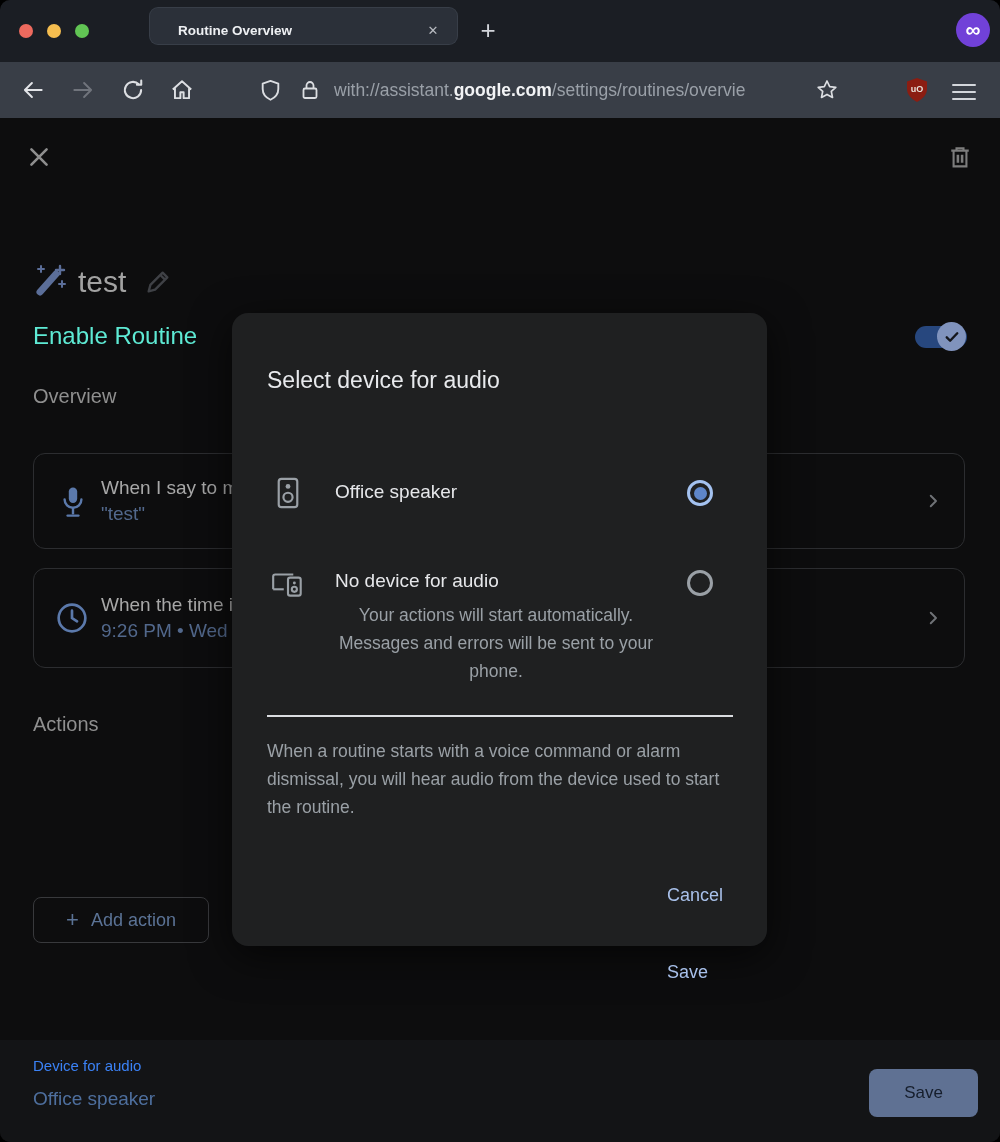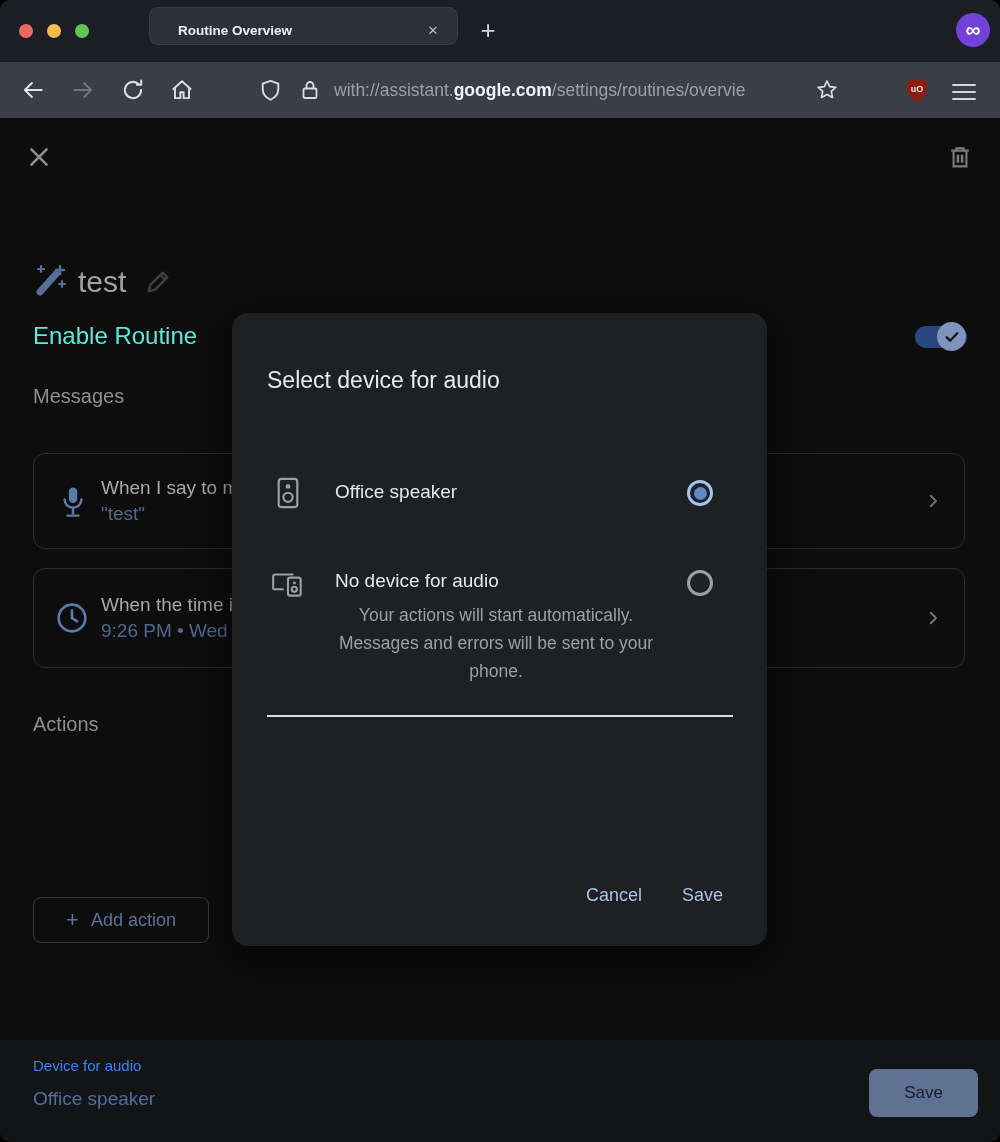--- a/index.html
+++ b/index.html
@@ -68,21 +68,21 @@
        border-radius:16px;z-index:5;box-shadow:0 10px 40px rgba(0,0,0,.65);}
   .d-title{position:absolute;left:35px;top:54px;font-size:23px;color:#e8eaed;}
   .d-row-label{position:absolute;left:103px;font-size:19px;color:#e6e7ea;white-space:nowrap;}
   .radio{position:absolute;left:455px;width:26px;height:26px;border-radius:50%;box-sizing:border-box;}
   .radio.sel{border:3.5px solid #a4c2f0;display:flex;align-items:center;justify-content:center;}
   .radio.sel .dot{width:13px;height:13px;border-radius:50%;background:#5e86c9;}
   .radio.unsel{border:3px solid #9aa0a6;}
   .d-desc{position:absolute;left:103px;top:288px;width:322px;font-size:17.5px;line-height:28px;color:#9aa0a6;text-align:center;}
   .d-div{position:absolute;left:35px;top:402px;width:466px;height:1.5px;background:#dadce0;}
   .d-note{position:absolute;left:35px;top:424px;width:474px;font-size:17.5px;line-height:28px;color:#9aa0a6;}
-  .d-btns{position:absolute;right:44px;top:572px;display:flex;gap:40px;}
+  .d-btns{position:absolute;right:44px;top:572px;display:flex;gap:56px;flex-direction:column;}
   .d-btn{font-size:18px;font-weight:500;color:#a8c0ea;}
   svg{display:block;}
 </style>
 </head>
 <body>
 
 <div class="win">
 
   <div class="tabbar">
     <div class="tl red"></div>
@@ -182,21 +182,21 @@
     </span>
 
     <span class="enable-label">Enable Routine</span>
     <div class="toggle"></div>
     <div class="knob">
       <svg width="18" height="18" viewBox="0 0 24 24" fill="none" stroke="#14161c" stroke-width="3.2" stroke-linecap="round" stroke-linejoin="round">
           <path d="m5 12.5 4.5 4.5L19 7"></path>
         </svg>
     </div>
 
-    <div class="sec-head" style="top:267px">Messages</div>
+    <div class="sec-head" style="top:267px">Overview</div>
 
     <div class="card" style="top:335px;height:96px">
       <span style="position:absolute;left:24px;top:31px">
         <svg width="30" height="36" viewBox="0 0 24 30" fill="none" stroke="#5b79ab" stroke-width="2" stroke-linecap="round">
             <rect x="8.5" y="2" width="7" height="13" rx="3.5" fill="#5b79ab" stroke="none"></rect>
             <path d="M5 12a7 7 0 0 0 14 0"></path>
             <path d="M12 19.5v4"></path>
             <path d="M7.5 25.5h9"></path>
           </svg>
       </span>
@@ -266,20 +266,21 @@
           <rect x="17" y="9" width="12" height="17" rx="2" fill="#1f2021"></rect>
           <circle cx="23" cy="14" r="1.4" fill="#9aa0a6" stroke="none"></circle>
           <circle cx="23" cy="20" r="2.4"></circle>
         </svg>
     </span>
     <span class="d-row-label" style="top:257px">No device for audio</span>
     <span class="radio unsel" style="top:257px"></span>
     <div class="d-desc">Your actions will start automatically. Messages and errors will be sent to your phone.</div>
 
     <div class="d-div"></div>
+    <div class="d-note">When a routine starts with a voice command or alarm dismissal, you will hear audio from the device used to start the routine.</div>
 
     <div class="d-btns">
       <span class="d-btn">Cancel</span>
       <span class="d-btn">Save</span>
     </div>
   </div>
 
 </div>
 
 </body></html>

